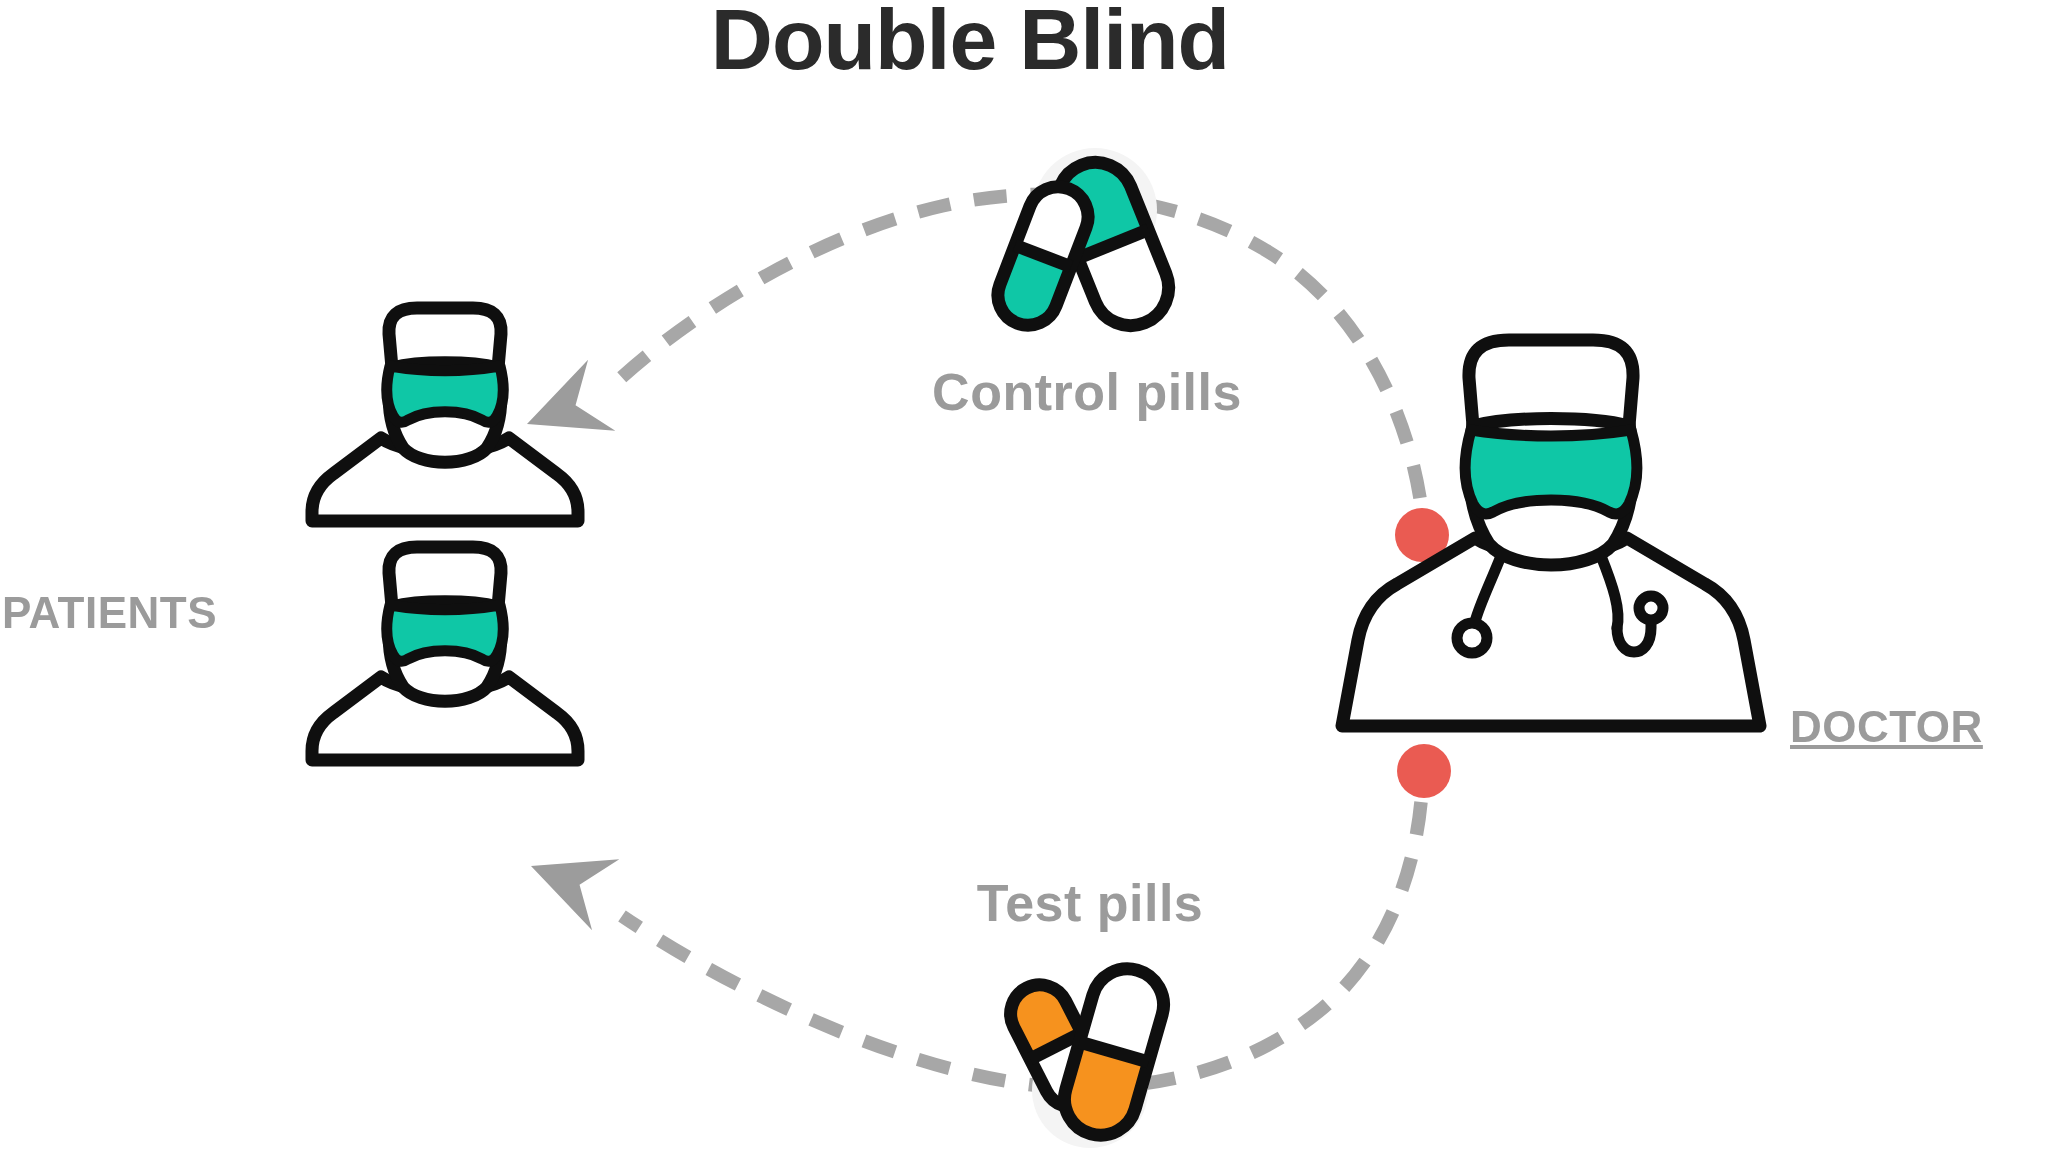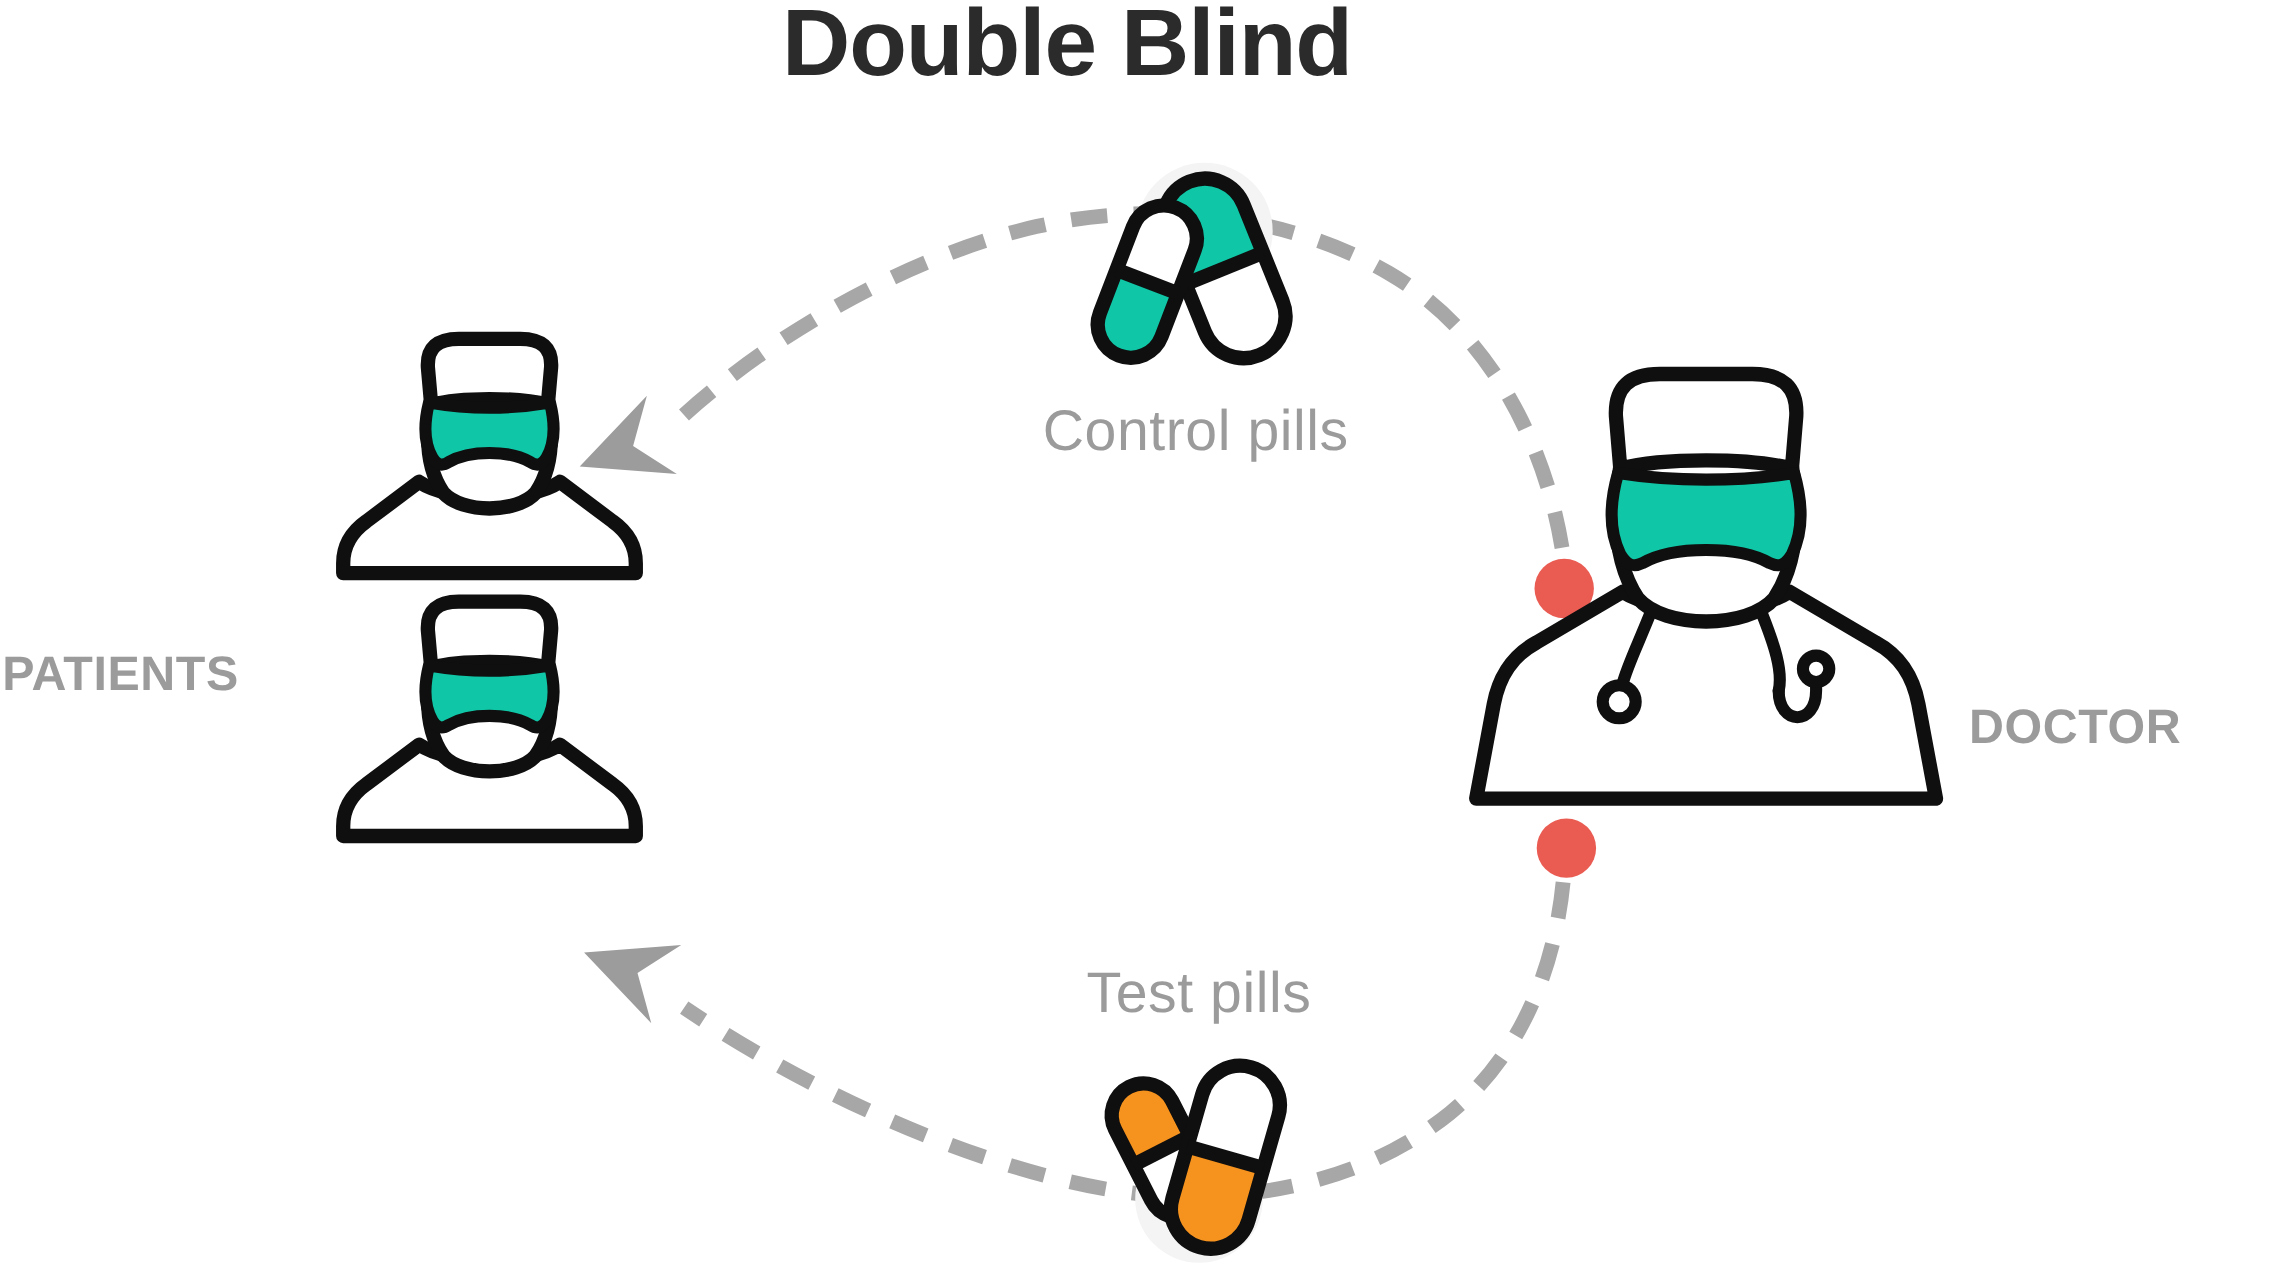--- a/index.html
+++ b/index.html
@@ -26,22 +26,22 @@
   .cap-divider{stroke:var(--ink);stroke-width:13;stroke-linecap:butt;}
   .steth{fill:none;stroke:var(--ink);stroke-width:11;stroke-linecap:round;}
   .steth-ring{fill:#FFFFFF;stroke:var(--ink);stroke-width:11;}
 
   
   .lbl{position:absolute;white-space:nowrap;line-height:1;}
   .title{top:-4px;left:970px;transform:translateX(-50%);
          font-size:86px;font-weight:bold;letter-spacing:-1px;color:var(--title_ink);}
   .big-label{font-size:44px;font-weight:bold;letter-spacing:0.5px;color:var(--label_gray);}
   .patients-label{top:591px;left:2px;}
-  .doctor-label{top:639px;left:1790px;}
-  .pill-label{font-size:52px;font-weight:normal;letter-spacing:0.5px;color:var(--label_gray);
+  .doctor-label{top:705px;left:1790px;text-decoration:underline;}
+  .pill-label{font-size:52px;font-weight:bold;letter-spacing:0.5px;color:var(--label_gray);
               transform:translateX(-50%);}
   .control-label{top:366px;left:1087px;}
   .test-label{top:877px;left:1090px;}
 </style>
 </head>
 <body>
 
 <div class="stage">
 
   <svg class="diagram" width="2067" height="1154" viewBox="0 0 2067 1154">

